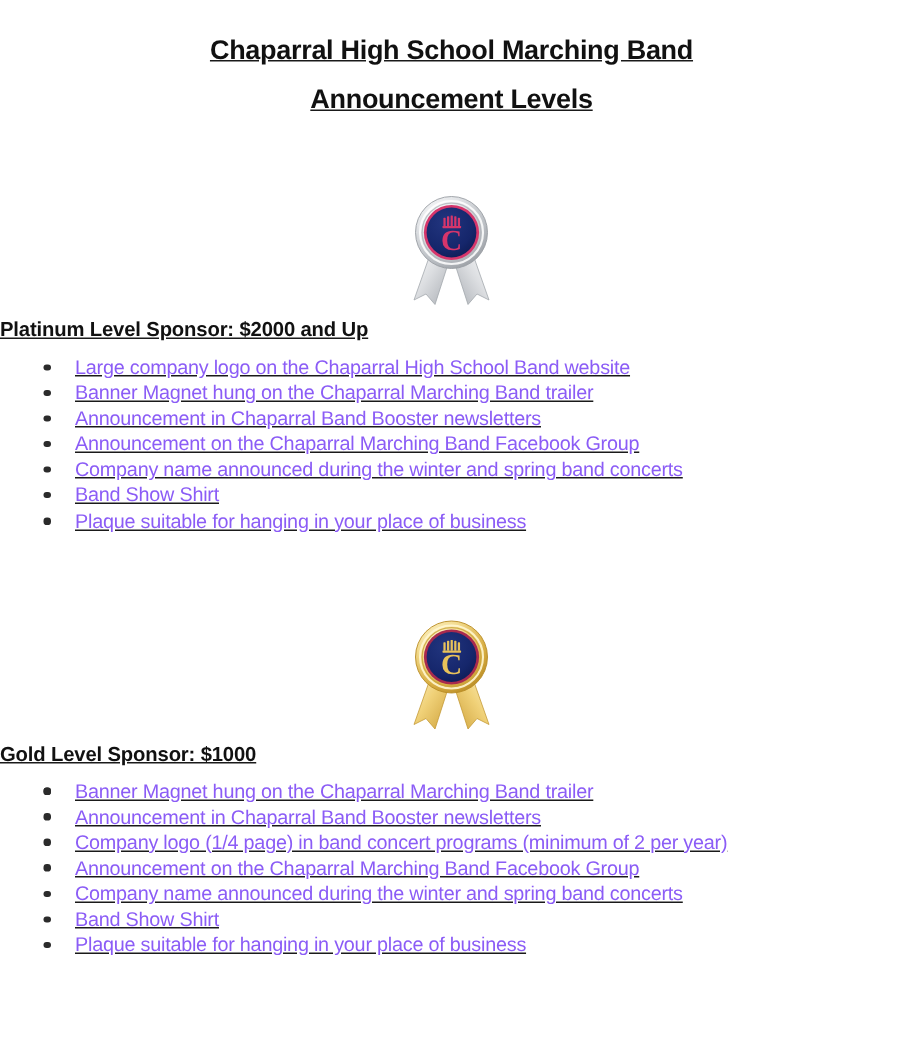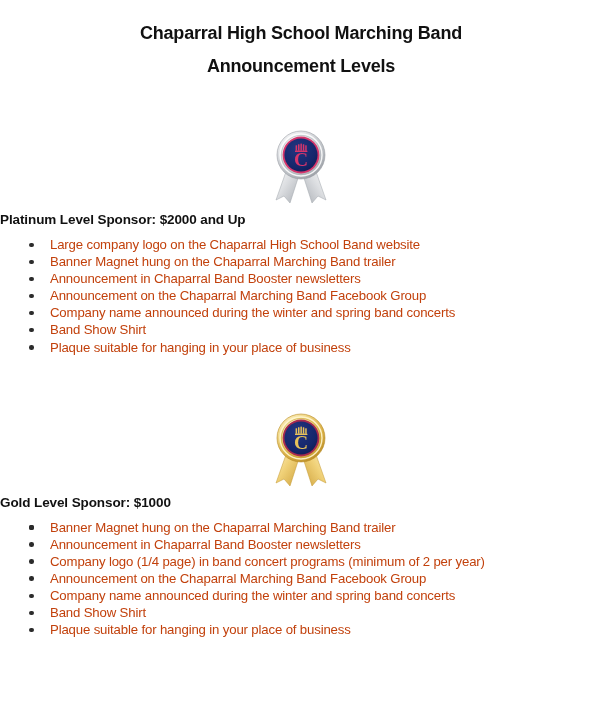--- a/index.html
+++ b/index.html
@@ -14,20 +14,21 @@
     color: #1a1a1a;
     overflow: hidden;
     position: relative;
   }
   .page {
     width: 602px;
     height: 614px;
     background: #ffffff;
     position: relative;
     box-sizing: border-box;
+    text-decoration: underline;
   }
 
   
   .doc-title {
     text-align: center;
     padding-top: 17px;
   }
   .doc-title .line {
     font-size: 18px;
     font-weight: bold;
@@ -70,21 +71,21 @@
   
   ul.perks {
     list-style: none;
     margin: 9px 0 0 0;
     padding: 0;
   }
   ul.perks li {
     position: relative;
     font-size: 13.2px;
     line-height: 17.1px;
-    color: #c2410c;
+    color: #8b5cf6;
     padding-left: 50px;
     letter-spacing: -0.15px;
     white-space: nowrap;
   }
   ul.perks li .dot {
     position: absolute;
     left: 29px;
     top: 6.5px;
     width: 4.5px;
     height: 4.5px;

